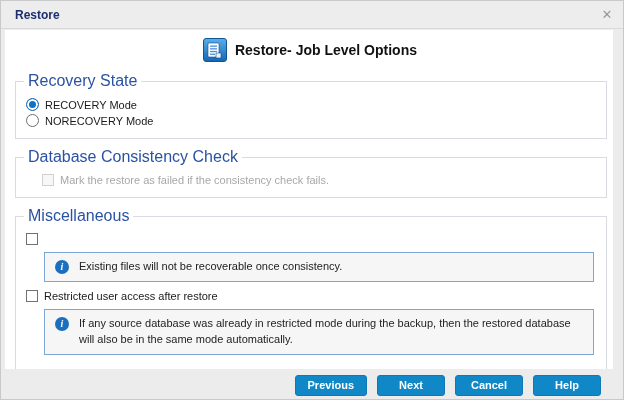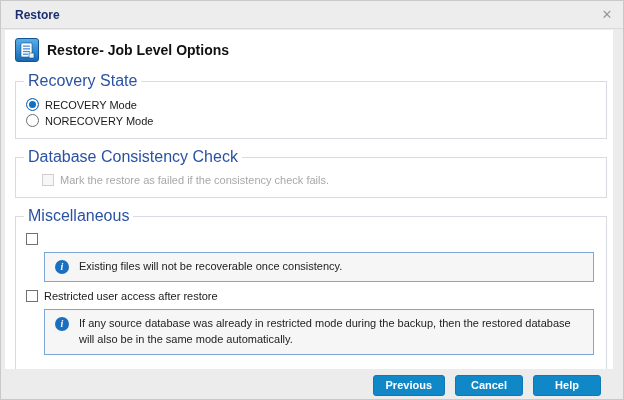--- a/index.html
+++ b/index.html
@@ -30,21 +30,21 @@
     color: #9a9a9a; font-size: 13px; font-weight: bold; cursor: pointer;
   }
 
   
   .panel {
     position: absolute; top: 29px; left: 4px; width: 608px; height: 339px;
     background: #ffffff;
   }
 
   
-  .header { display: flex; align-items: center; padding: 8px 8px 6px 10px; }
+  .header { display: flex; align-items: center; padding: 8px 8px 6px 10px; justify-content: center; }
   .doc-icon {
     width: 24px; height: 24px; border-radius: 3px;
     background: linear-gradient(#59aee8, #1668b5);
     border: 1px solid #0f5596;
     display: flex; align-items: center; justify-content: center;
     margin-right: 8px; flex: 0 0 auto;
   }
   .header-title { font-size: 14px; font-weight: bold; color: #111; }
 
   
@@ -183,15 +183,16 @@
     <div class="note">
       <span class="info-icon">i</span>
       <span class="note-text">If any source database was already in restricted mode during the backup, then the restored database will also be in the same mode automatically.</span>
     </div>
   </fieldset>
 
 </div>
 
 <div class="footer">
   <button class="btn">Previous</button>
+  <button class="btn">Next</button>
   <button class="btn">Cancel</button>
   <button class="btn">Help</button>
 </div>
 
 </body></html>

